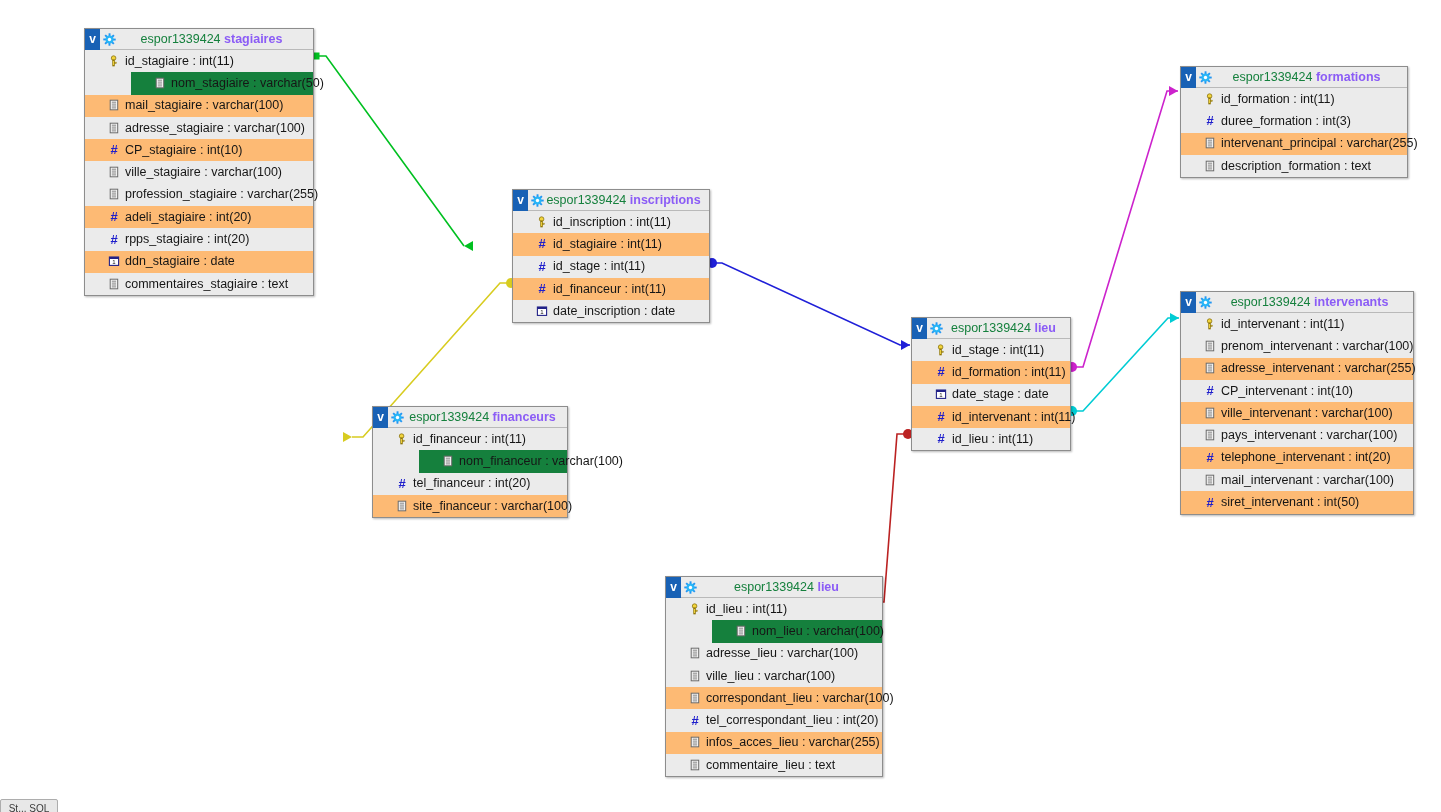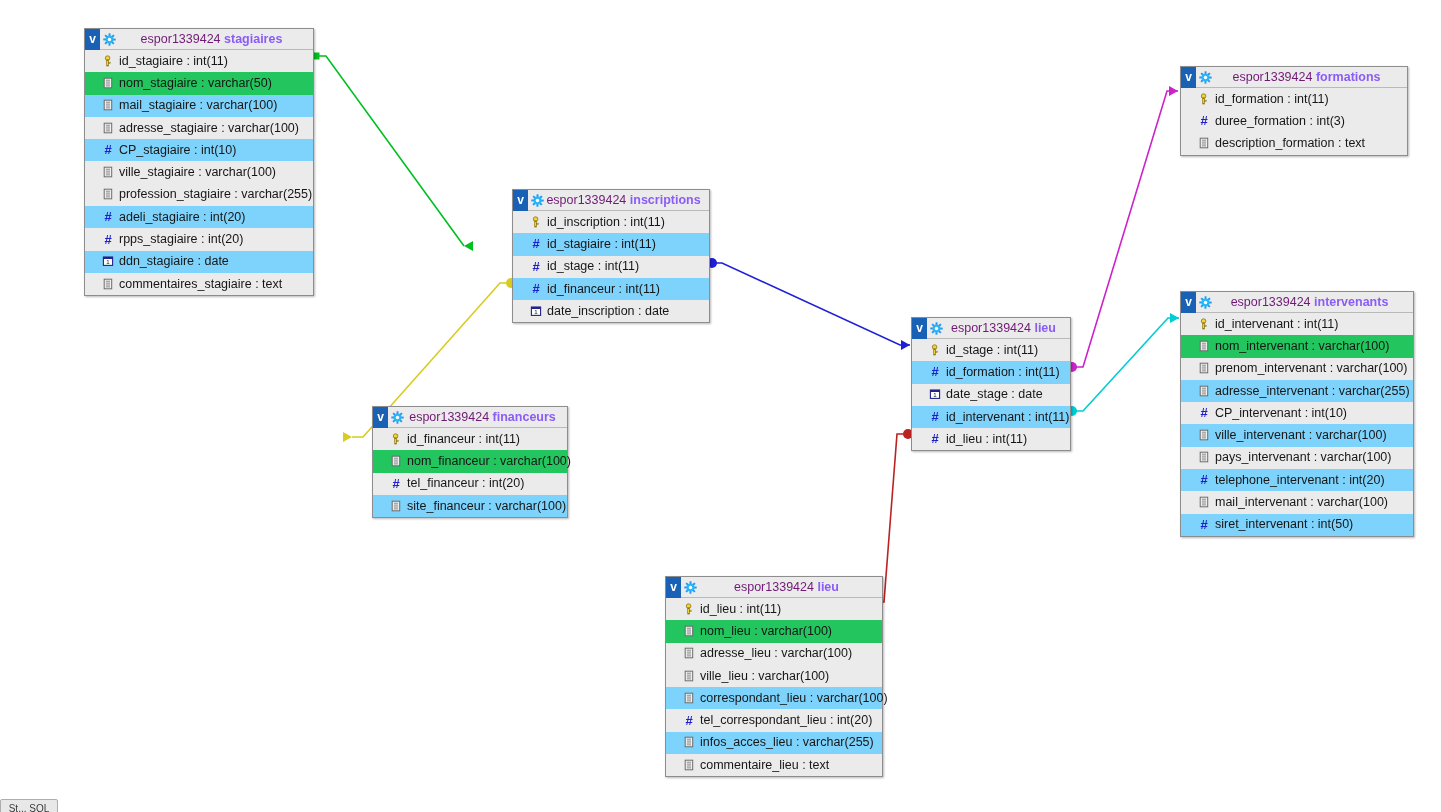--- a/index.html
+++ b/index.html
@@ -55,33 +55,33 @@
     flex: 0 0 auto;
     display: flex; align-items: center; justify-content: center;
   }
   .hdr-text {
     flex: 1 1 auto;
     text-align: center;
     font-size: 12.5px;
     white-space: nowrap;
     padding-right: 2px;
   }
-  .hdr-db { color: #701a75; }
+  .hdr-db { color: #15803d; }
   .hdr-tbl { color: #8b5cf6; font-weight: bold; }
   .tb-row {
     display: flex;
     align-items: center;
     height: 22.3px;
-    padding-left: 15px;
+    padding-left: 21px;
     white-space: nowrap;
     border-bottom: 1px solid rgba(255,255,255,0.0);
   }
   .tb-row.alt0 { background: #ebebeb; }
-  .tb-row.alt1 { background: #7dd3fc; }
-  .tb-row.pink { background: #22c55e; }
+  .tb-row.alt1 { background: #fdba74; }
+  .tb-row.pink { background: #15803d; margin-left: 46px; }
   .row-ico {
     width: 16px; flex: 0 0 auto;
     display: flex; align-items: center; justify-content: center;
     margin-right: 3px;
   }
   .row-txt { font-size: 12.5px; color: #161616; }
   .hash { color: #1f1fcc; font-weight: bold; font-size: 13px; line-height: 1; }
   .bottom-btn {
     position: absolute;
     left: 0; top: 799px;
@@ -489,20 +489,32 @@
             </svg>
           </span>
           <span class="row-txt">id_formation : int(11)</span>
         </div>
         <div class="tb-row alt0">
           <span class="row-ico">
             <span class="hash">#</span>
           </span>
           <span class="row-txt">duree_formation : int(3)</span>
         </div>
+        <div class="tb-row alt1">
+          <span class="row-ico">
+            <svg width="12" height="12" viewBox="0 0 12 12">
+              <rect x="2.2" y="1.2" width="7.5" height="9.6" fill="#f6f6f6" stroke="#6b6b6b" stroke-width="1"></rect>
+              <line x1="3.8" x2="8.1" y1="3.2" y2="3.2" stroke="#6b6b6b" stroke-width="0.8"></line>
+              <line x1="3.8" x2="8.1" y1="5.1" y2="5.1" stroke="#6b6b6b" stroke-width="0.8"></line>
+              <line x1="3.8" x2="8.1" y1="7" y2="7" stroke="#6b6b6b" stroke-width="0.8"></line>
+              <line x1="3.8" x2="8.1" y1="8.899999999999999" y2="8.899999999999999" stroke="#6b6b6b" stroke-width="0.8"></line>
+            </svg>
+          </span>
+          <span class="row-txt">intervenant_principal : varchar(255)</span>
+        </div>
         <div class="tb-row alt0">
           <span class="row-ico">
             <svg width="12" height="12" viewBox="0 0 12 12">
               <rect x="2.2" y="1.2" width="7.5" height="9.6" fill="#f6f6f6" stroke="#6b6b6b" stroke-width="1"></rect>
               <line x1="3.8" x2="8.1" y1="3.2" y2="3.2" stroke="#6b6b6b" stroke-width="0.8"></line>
               <line x1="3.8" x2="8.1" y1="5.1" y2="5.1" stroke="#6b6b6b" stroke-width="0.8"></line>
               <line x1="3.8" x2="8.1" y1="7" y2="7" stroke="#6b6b6b" stroke-width="0.8"></line>
               <line x1="3.8" x2="8.1" y1="8.899999999999999" y2="8.899999999999999" stroke="#6b6b6b" stroke-width="0.8"></line>
             </svg>
           </span>
@@ -535,32 +547,20 @@
             <svg width="12" height="12" viewBox="0 0 12 12">
               <g>
                 <circle cx="5.6" cy="3.1" r="2.3" fill="#f2d43a" stroke="#8a7310" stroke-width="0.8"></circle>
                 <rect x="4.7" y="4.8" width="1.8" height="6.2" fill="#f2d43a" stroke="#8a7310" stroke-width="0.7"></rect>
                 <rect x="6.4" y="7.2" width="1.8" height="1.1" fill="#f2d43a" stroke="#8a7310" stroke-width="0.6"></rect>
               </g>
             </svg>
           </span>
           <span class="row-txt">id_intervenant : int(11)</span>
         </div>
-        <div class="tb-row pink">
-          <span class="row-ico">
-            <svg width="12" height="12" viewBox="0 0 12 12">
-              <rect x="2.2" y="1.2" width="7.5" height="9.6" fill="#f6f6f6" stroke="#6b6b6b" stroke-width="1"></rect>
-              <line x1="3.8" x2="8.1" y1="3.2" y2="3.2" stroke="#6b6b6b" stroke-width="0.8"></line>
-              <line x1="3.8" x2="8.1" y1="5.1" y2="5.1" stroke="#6b6b6b" stroke-width="0.8"></line>
-              <line x1="3.8" x2="8.1" y1="7" y2="7" stroke="#6b6b6b" stroke-width="0.8"></line>
-              <line x1="3.8" x2="8.1" y1="8.899999999999999" y2="8.899999999999999" stroke="#6b6b6b" stroke-width="0.8"></line>
-            </svg>
-          </span>
-          <span class="row-txt">nom_intervenant : varchar(100)</span>
-        </div>
         <div class="tb-row alt0">
           <span class="row-ico">
             <svg width="12" height="12" viewBox="0 0 12 12">
               <rect x="2.2" y="1.2" width="7.5" height="9.6" fill="#f6f6f6" stroke="#6b6b6b" stroke-width="1"></rect>
               <line x1="3.8" x2="8.1" y1="3.2" y2="3.2" stroke="#6b6b6b" stroke-width="0.8"></line>
               <line x1="3.8" x2="8.1" y1="5.1" y2="5.1" stroke="#6b6b6b" stroke-width="0.8"></line>
               <line x1="3.8" x2="8.1" y1="7" y2="7" stroke="#6b6b6b" stroke-width="0.8"></line>
               <line x1="3.8" x2="8.1" y1="8.899999999999999" y2="8.899999999999999" stroke="#6b6b6b" stroke-width="0.8"></line>
             </svg>
           </span>

